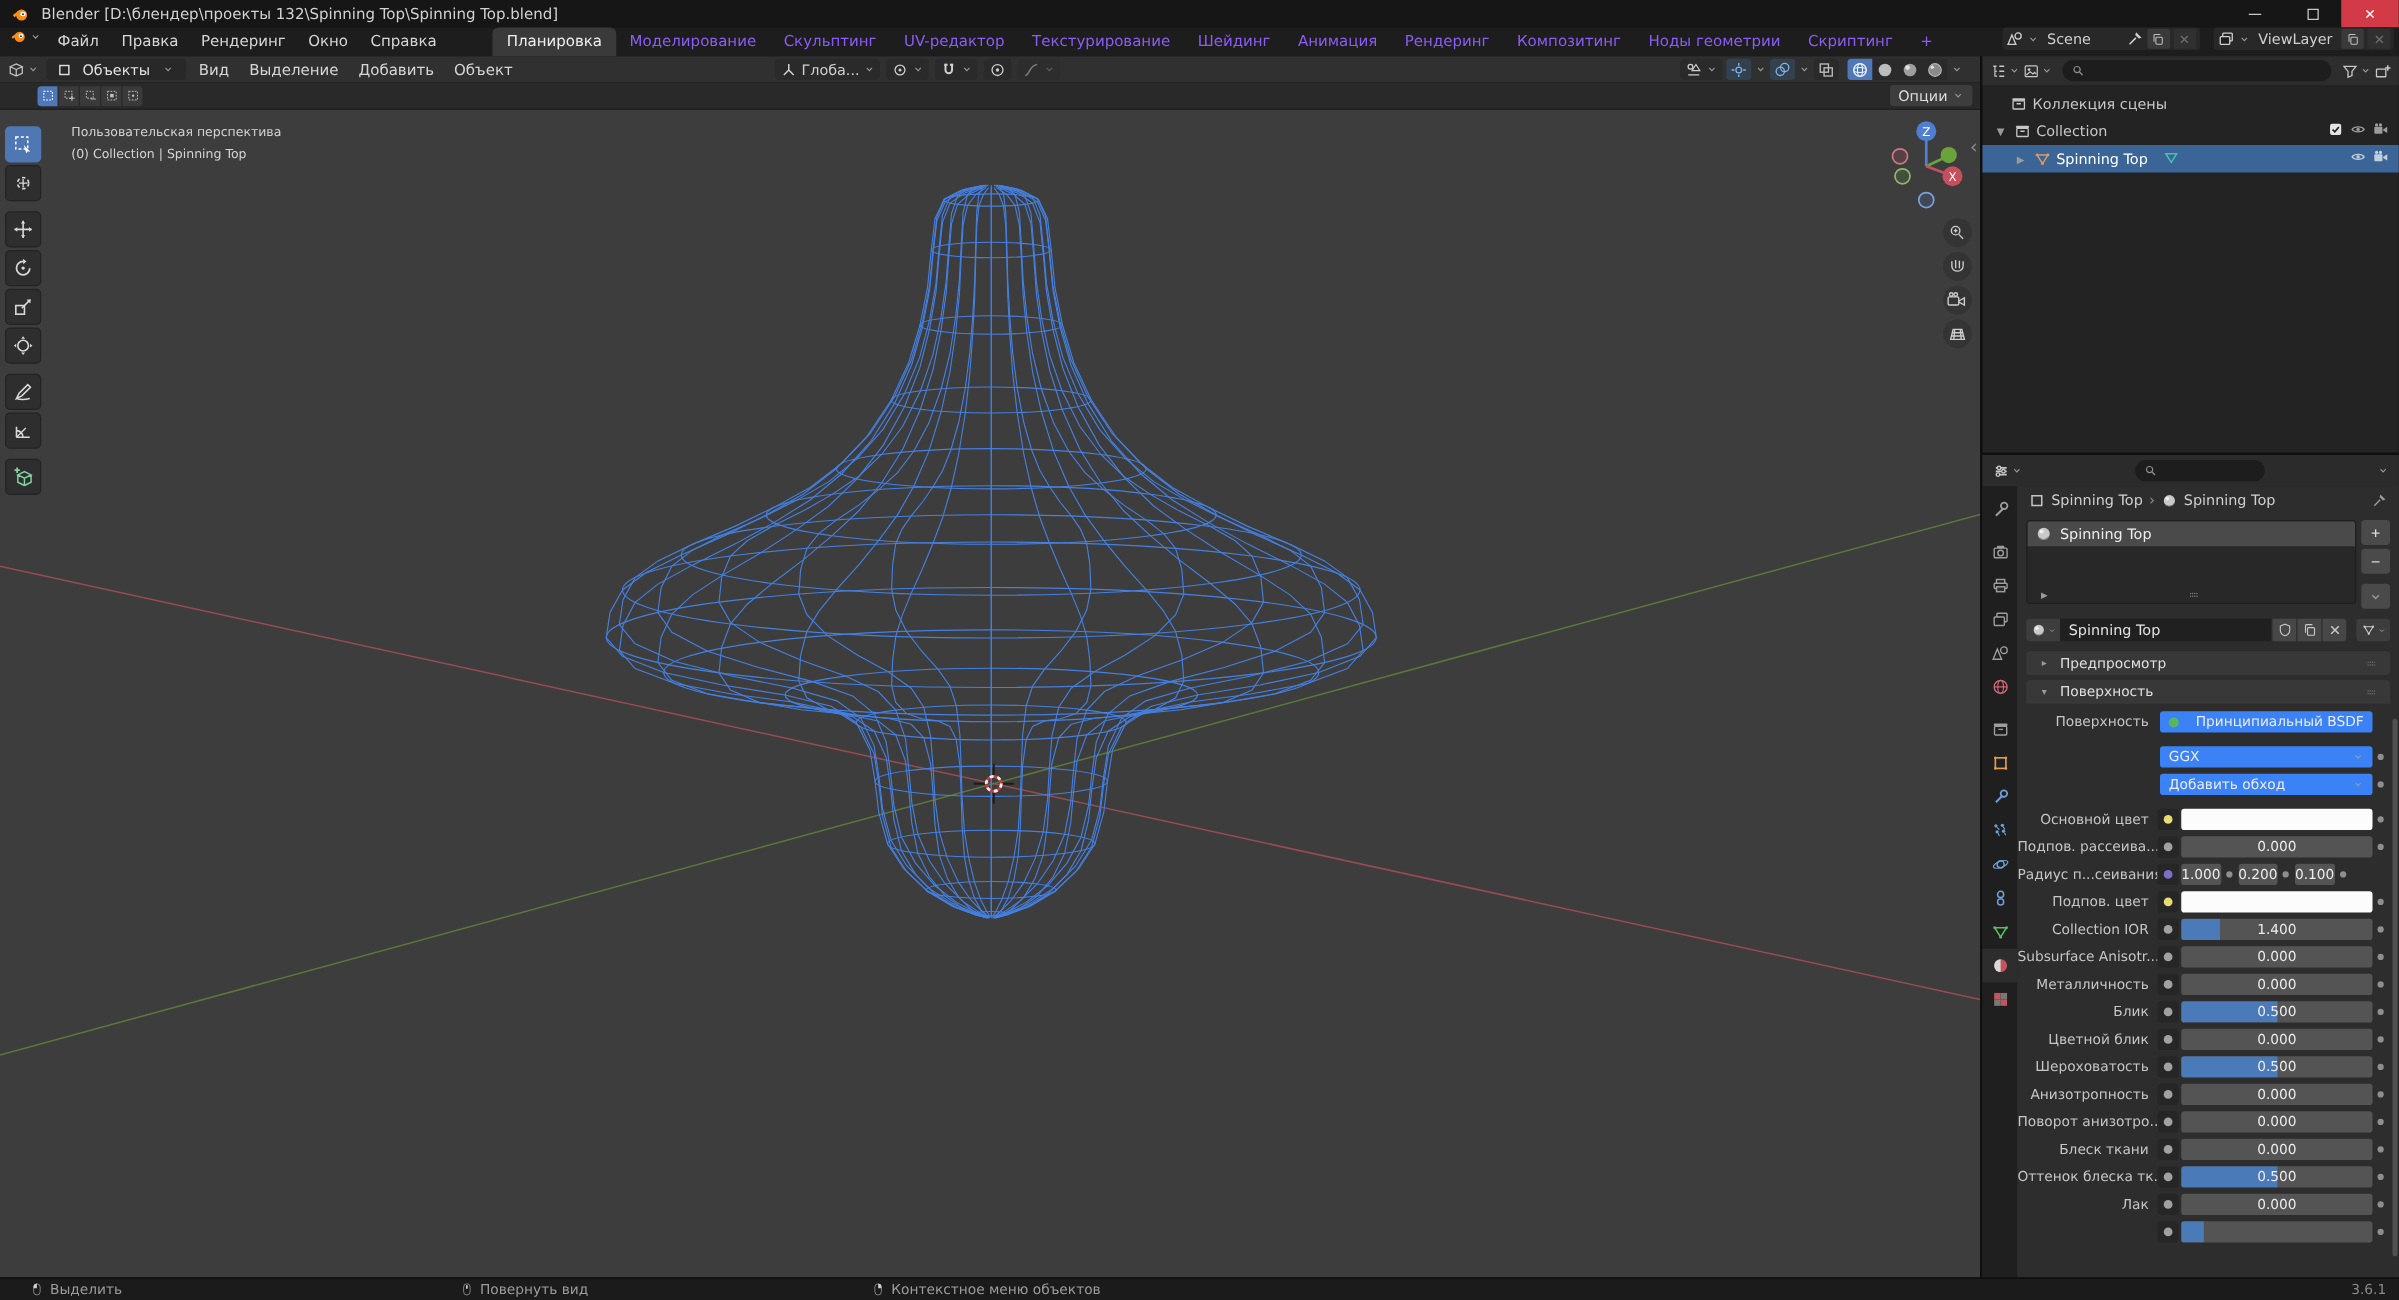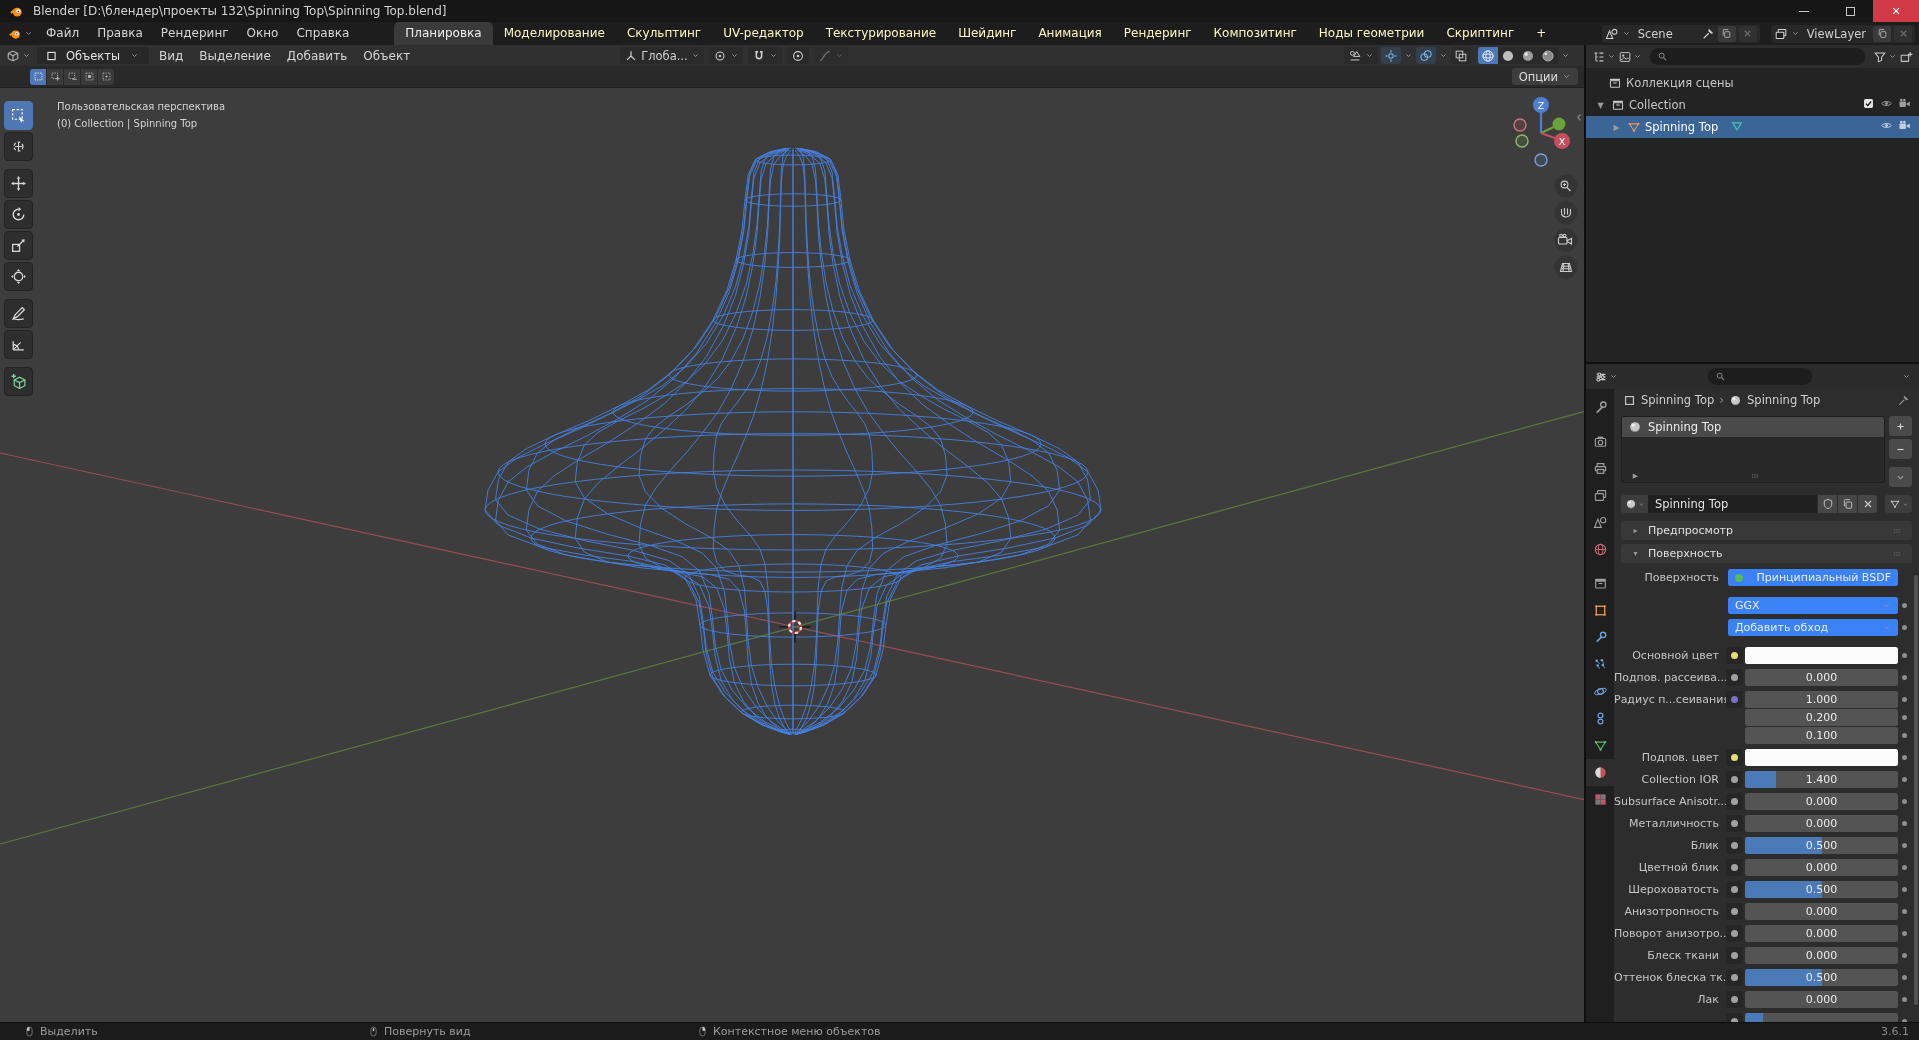--- a/index.html
+++ b/index.html
@@ -14,26 +14,26 @@
   #titlebar{position:absolute;left:0;top:0;right:0;height:22px;background:#161616;display:flex;align-items:center}
   #titlebar .ic{width:15px;height:15px;margin-left:9px}
   #title-text{margin-left:9px;font-size:12px;color:#d2d2d2;white-space:nowrap}
   #win-controls{margin-left:auto;display:flex;height:22px}
   .winbtn{width:46px;height:22px;display:flex;align-items:center;justify-content:center;color:#c9c9c9}
   .min-glyph{width:10px;height:1px;background:#c9c9c9;display:block}
   .max-glyph{width:9px;height:9px;border:1px solid #c9c9c9;display:block}
   .winbtn.close{background:#d13a46;color:#fff;font-size:11px}
 
   
-  #topbar{position:absolute;left:0;top:22px;right:0;height:23px;background:#1d1d1d;display:flex;align-items:center}
+  #topbar{position:absolute;left:0;top:22px;right:0;height:23px;background:#1d1d1d;display:flex;align-items:flex-start}
   #appmenu{display:flex;align-items:center;padding:0 4px 0 8px;gap:2px}
   #topbar-menus{display:flex}
   .menu-item{padding:0 9px;font-size:12px;color:#d6d6d6;line-height:23px;white-space:nowrap}
   #ws-tabs{display:flex;margin-left:36px}
-  .tab{padding:0 11px;font-size:12px;color:#fef9c3;line-height:23px;white-space:nowrap;border-radius:5px 5px 0 0}
+  .tab{padding:0 11px;font-size:12px;color:#8b5cf6;line-height:23px;white-space:nowrap;border-radius:5px 5px 0 0}
   .tab.active{background:#3a3a3a;color:#efefef}
   #topbar-right{margin-left:auto;display:flex;align-items:center;gap:11px;padding-right:4px}
   .sel-widget{display:flex;align-items:center;background:#282828;border-radius:3px;height:18px;padding:0 3px;gap:3px;font-size:11.5px;color:#d0d0d0}
   .sel-widget .val{padding:0 4px;min-width:64px}
   .wbtn{width:18px;height:16px;background:#3a3a3a;border-radius:2px;display:flex;align-items:center;justify-content:center;color:#c0c0c0}
   .wbtn .ic{width:11px;height:11px}
 
   
   #workspace{position:absolute;left:0;top:45px;right:0;bottom:18px}
   #viewport{position:absolute;left:0;top:0;width:1584px;bottom:0}
@@ -126,21 +126,21 @@
   .socket i{width:7px;height:7px;border-radius:50%;display:block}
   .pfield{flex:1;height:17px;background:#545454;border-radius:2.5px;position:relative;overflow:hidden;font-size:11px;color:#ececec;display:flex;align-items:center;justify-content:center}
   .pfield .fillbar{position:absolute;left:0;top:0;bottom:0;background:#4a7ab8}
   .pfield span{position:relative;z-index:1}
   .pfield.dd{background:#3b82f6;justify-content:space-between;padding:0 7px;margin-left:2px}
   .pfield.dd .chev{margin-left:auto}
   .pfield.swatch{background:#fcfcfc}
   .gdot{width:8px;height:8px;border-radius:50%;background:#59b85c;margin-right:7px;position:relative;z-index:1}
   .adot{width:13px;display:flex;justify-content:center;flex:none}
   .adot i{width:5px;height:5px;border-radius:50%;background:#8e8e8e}
-  .vstack{flex:1;display:flex;flex-direction:column;gap:1px}
+  .vstack{flex:1;display:flex;flex-direction:row;gap:1px}
   .vrow{display:flex;align-items:center}
   #props-scrollbar{position:absolute;right:1px;top:186px;width:4px;height:430px;background:#515151;border-radius:2px}
 
   
   #statusbar{position:absolute;left:0;bottom:0;right:0;height:18px;background:#1b1b1b;border-top:1px solid #0d0d0d}
   .hint{position:absolute;top:0;height:17px;display:flex;align-items:center;gap:5px;font-size:11px;color:#9c9c9c}
   .hint .ic{width:11px;height:15px}
   #version{position:absolute;right:10px;top:0;height:17px;display:flex;align-items:center;font-size:11px;color:#8a8a8a}
 </style>
 </head>

